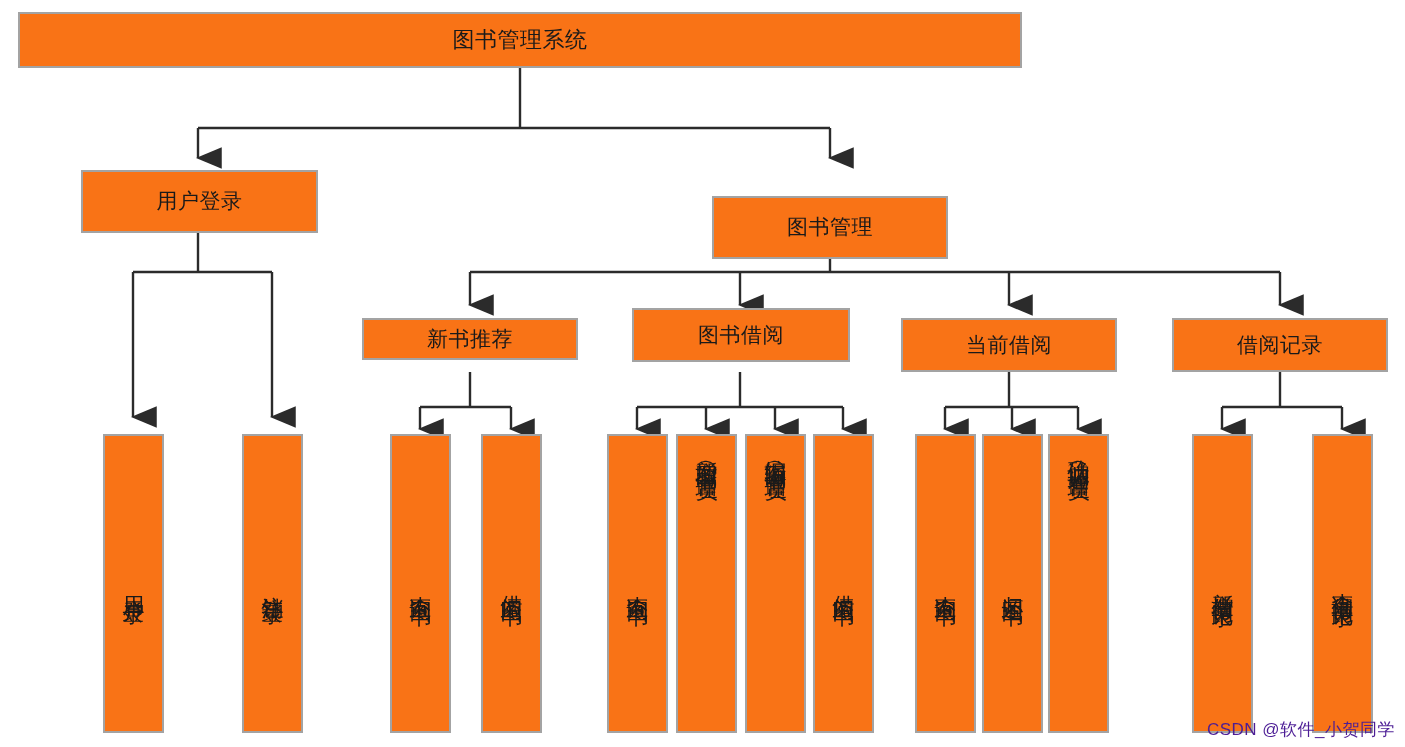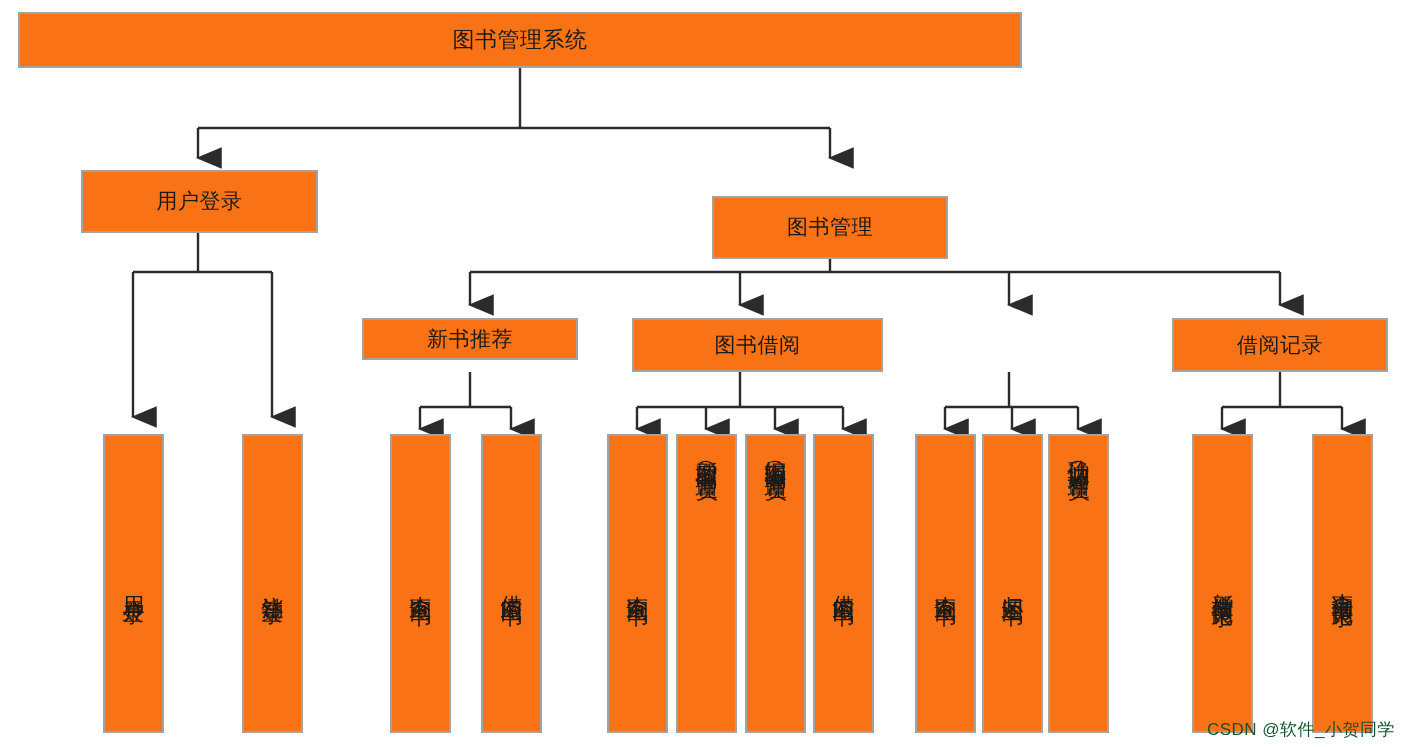--- a/index.html
+++ b/index.html
@@ -66,21 +66,21 @@
   
   .node.leaf.centered {
     align-items: center;
     padding-top: 0;
   }
   #watermark {
     position: absolute;
     right: 10px;
     bottom: 6px;
     font-size: 17px;
-    color: #14532d;
+    color: #4c1d95;
     letter-spacing: 0.5px;
     white-space: nowrap;
   }
 </style>
 </head>
 <body>
 
 <div id="canvas">
 
   <svg id="edges" viewBox="0 0 1405 747" width="1405" height="747">
@@ -142,22 +142,25 @@
   <div class="node horiz" style="left:81px; top:170px; width:237px; height:63px;">
     <span class="node-label">用户登录</span>
   </div>
   <div class="node horiz" style="left:712px; top:170px; width:236px; height:63px;margin-top:26px;">
     <span class="node-label">图书管理</span>
   </div>
 
   <div class="node horiz" style="left:362px; top:318px; width:216px; height:42px;">
     <span class="node-label">新书推荐</span>
   </div>
-  <div class="node horiz" style="left:632px; top:318px; width:251px; height:54px;">
+  <div class="node horiz" style="left:632px; top:308px; width:218px; height:54px;">
     <span class="node-label">图书借阅</span>
+  </div>
+  <div class="node horiz" style="left:901px; top:318px; width:216px; height:54px;">
+    <span class="node-label">当前借阅</span>
   </div>
   <div class="node horiz" style="left:1172px; top:318px; width:216px; height:54px;justify-content:center;">
     <span class="node-label">借阅记录</span>
   </div>
 
   <div class="node leaf centered" style="left:103px; top:434px; width:61px; height:299px;">
     <span class="node-label">用户登录</span>
   </div>
   <div class="node leaf centered" style="left:242px; top:434px; width:61px; height:299px;">
     <span class="node-label">注销登录</span>

